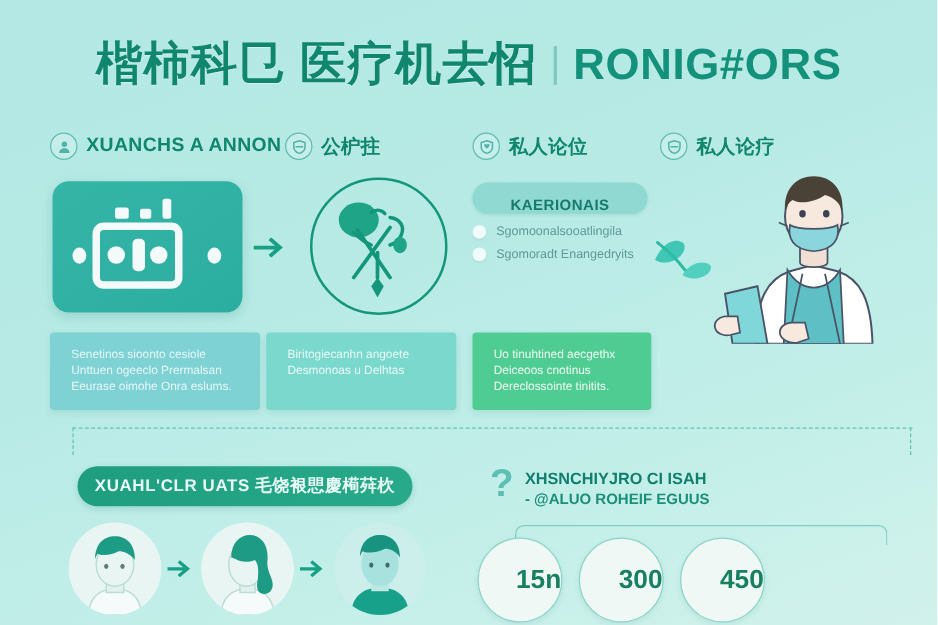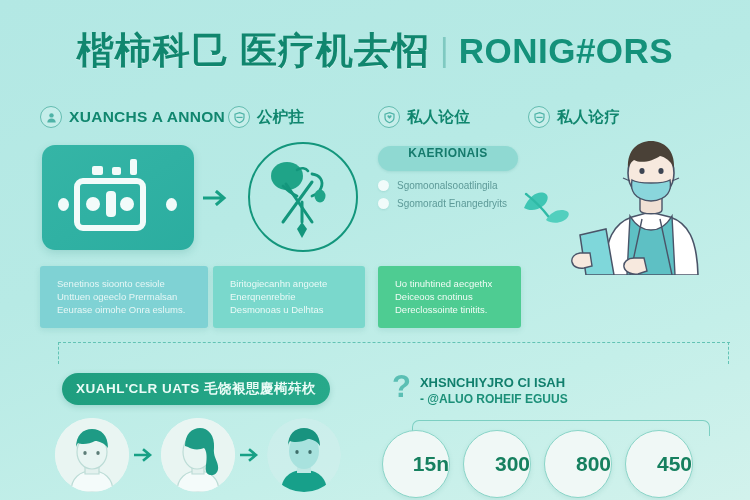--- a/index.html
+++ b/index.html
@@ -89,21 +89,21 @@
     position:absolute; left:248px; top:142px;
     width:110px; height:110px; border-radius:50%;
     border:2.4px solid #13967c;
   }
 
   
   .list-card { position:absolute; left:378px; top:146px; width:150px; }
   .list-pill {
     width:140px; height:25px; border-radius:13px;
     background:#8fd9d2;
-    display:flex; align-items:flex-start; justify-content:center;
+    display:flex; align-items:flex-end; justify-content:center;
     box-shadow: 0 1px 3px rgba(20,120,105,.14);
   }
   .list-pill span {
     font-size:12px; font-weight:bold; color:#157a6c;
     filter: blur(.45px); letter-spacing:.4px;
   }
   .list-items { margin-top:9px; display:flex; flex-direction:column; gap:7px; }
   .list-row { display:flex; align-items:center; gap:8px; }
   .bullet { width:11px; height:11px; border-radius:50%; background:#f1fbfa; flex:none;
             box-shadow:0 1px 2px rgba(20,120,105,.12); }
@@ -306,21 +306,20 @@
     <path d="M78 128c-6 0-11 4-10 9 1 5 8 8 14 7l9-3-3-13z" fill="#f7e9de" stroke="#4a5468" stroke-width="1.4"></path>
   </svg>
 
   <div class="info-card" id="ic1">
     <p>Senetinos sioonto cesiole</p>
     <p>Unttuen ogeeclo Prermalsan</p>
     <p>Eeurase oimohe Onra eslums.</p>
   </div>
   <div class="info-card" id="ic2">
     <p>Biritogiecanhn angoete</p>
-    <p>Enerqnenrebrie</p>
     <p>Desmonoas u Delhtas</p>
   </div>
   <div class="info-card" id="ic3">
     <p>Uo tinuhtined aecgethx</p>
     <p>Deiceoos cnotinus</p>
     <p>Dereclossointe tinitits.</p>
   </div>
 
   <div class="dashed-top"></div>
   <div class="dashed-l"></div>
@@ -380,20 +379,17 @@
 
   <div class="num-bracket"></div>
   <div class="numbers">
     <div class="num">
       <span>15n</span>
     </div>
     <div class="num">
       <span>300</span>
     </div>
     <div class="num">
-      <span>800</span>
-    </div>
-    <div class="num">
       <span>450</span>
     </div>
   </div>
 
 </div>
 
 </body></html>

